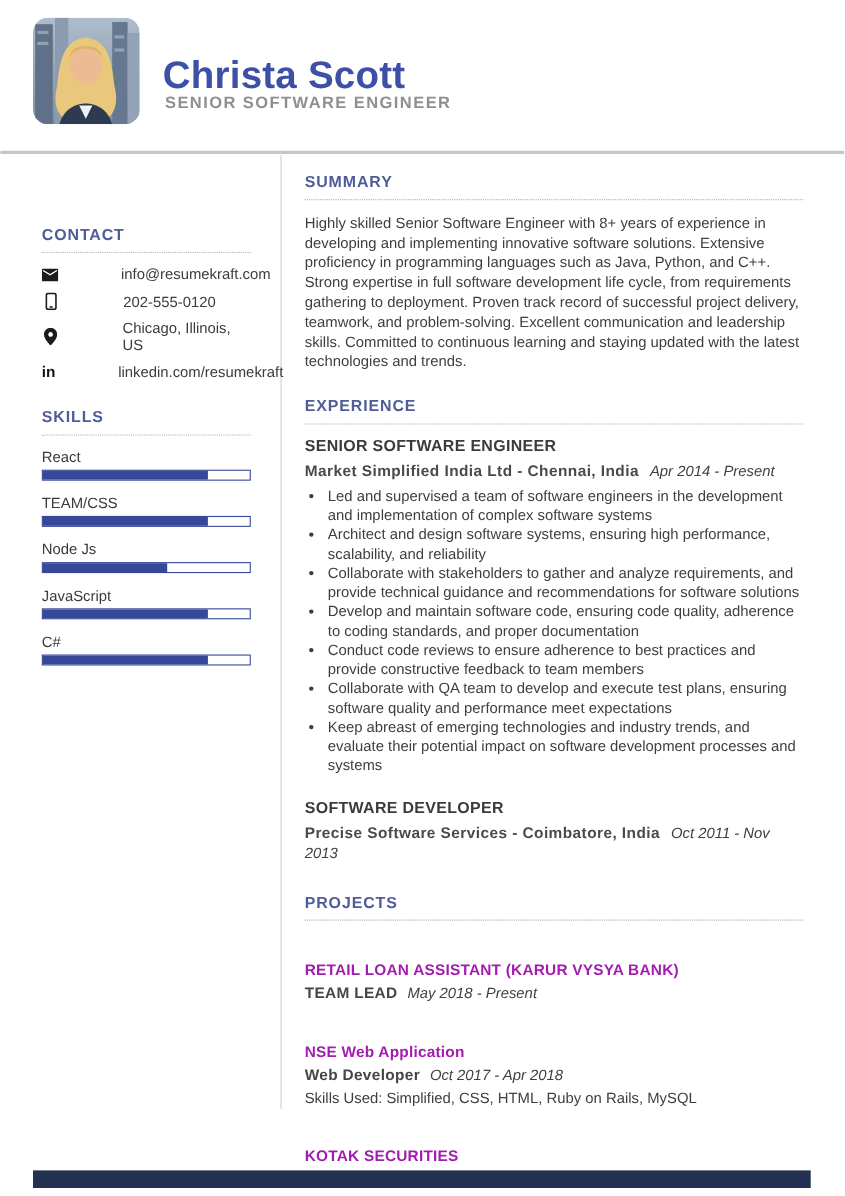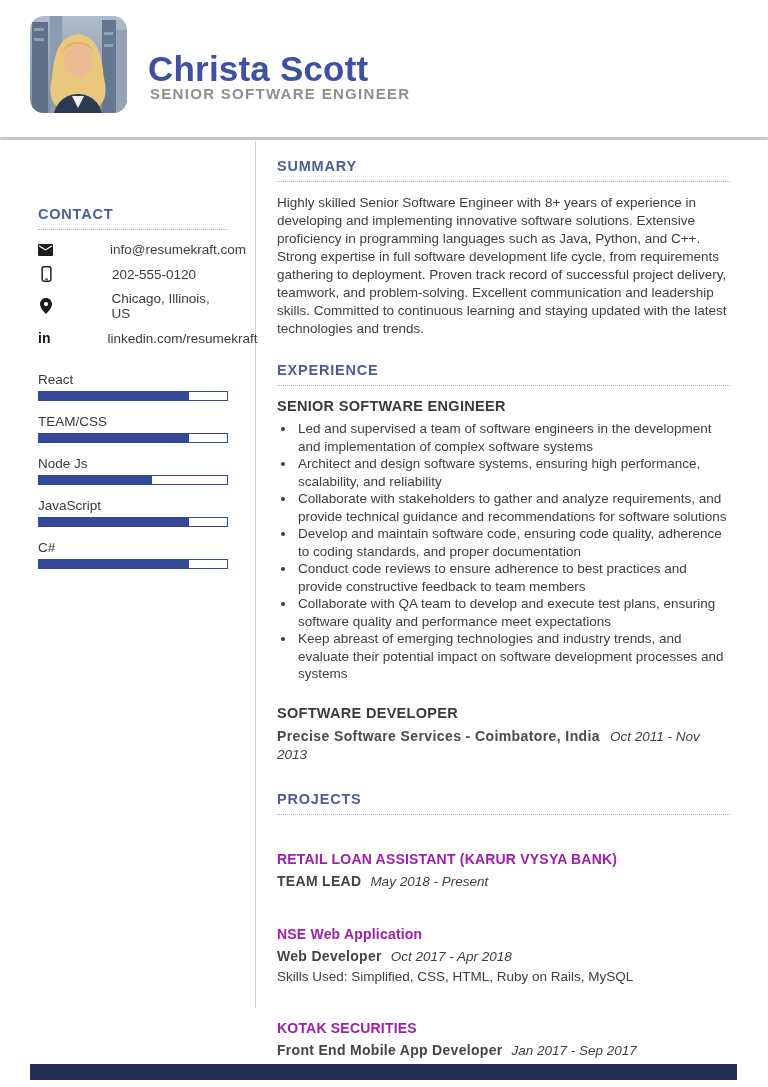--- a/index.html
+++ b/index.html
@@ -139,20 +139,21 @@
       </div>
       <div class="contact-row">
         <span class="contact-icon">
             <span class="li-glyph">in</span>
           </span>
         <span class="contact-text">linkedin.com/resumekraft</span>
       </div>
     </section>
 
     <section>
+      <h2 class="section-title">SKILLS</h2>
       <div class="skill">
         <div class="skill-label">React</div>
         <div class="skill-bar">
             <div class="skill-fill" style="width: 80%;"></div>
           </div>
       </div>
       <div class="skill">
         <div class="skill-label">TEAM/CSS</div>
         <div class="skill-bar">
             <div class="skill-fill" style="width: 80%;"></div>
@@ -185,20 +186,23 @@
     <section style="margin-bottom:24px;">
       <h2 class="section-title">SUMMARY</h2>
       <p class="summary-text">Highly skilled Senior Software Engineer with 8+ years of experience in developing and implementing innovative software solutions. Extensive proficiency in programming languages such as Java, Python, and C++. Strong expertise in full software development life cycle, from requirements gathering to deployment. Proven track record of successful project delivery, teamwork, and problem-solving. Excellent communication and leadership skills. Committed to continuous learning and staying updated with the latest technologies and trends.</p>
     </section>
 
     <section style="margin-bottom:28px;">
       <h2 class="section-title">EXPERIENCE</h2>
 
       <div class="job">
         <div class="job-role">SENIOR SOFTWARE ENGINEER</div>
+        <div class="company-line">
+          <span class="company">Market Simplified India Ltd - Chennai, India</span><span class="job-dates">Apr 2014 - Present</span>
+        </div>
         <ul class="bullets">
           <li>Led and supervised a team of software engineers in the development and implementation of complex software systems</li>
           <li>Architect and design software systems, ensuring high performance, scalability, and reliability</li>
           <li>Collaborate with stakeholders to gather and analyze requirements, and provide technical guidance and recommendations for software solutions</li>
           <li>Develop and maintain software code, ensuring code quality, adherence to coding standards, and proper documentation</li>
           <li>Conduct code reviews to ensure adherence to best practices and provide constructive feedback to team members</li>
           <li>Collaborate with QA team to develop and execute test plans, ensuring software quality and performance meet expectations</li>
           <li>Keep abreast of emerging technologies and industry trends, and evaluate their potential impact on software development processes and systems</li>
         </ul>
       </div>

